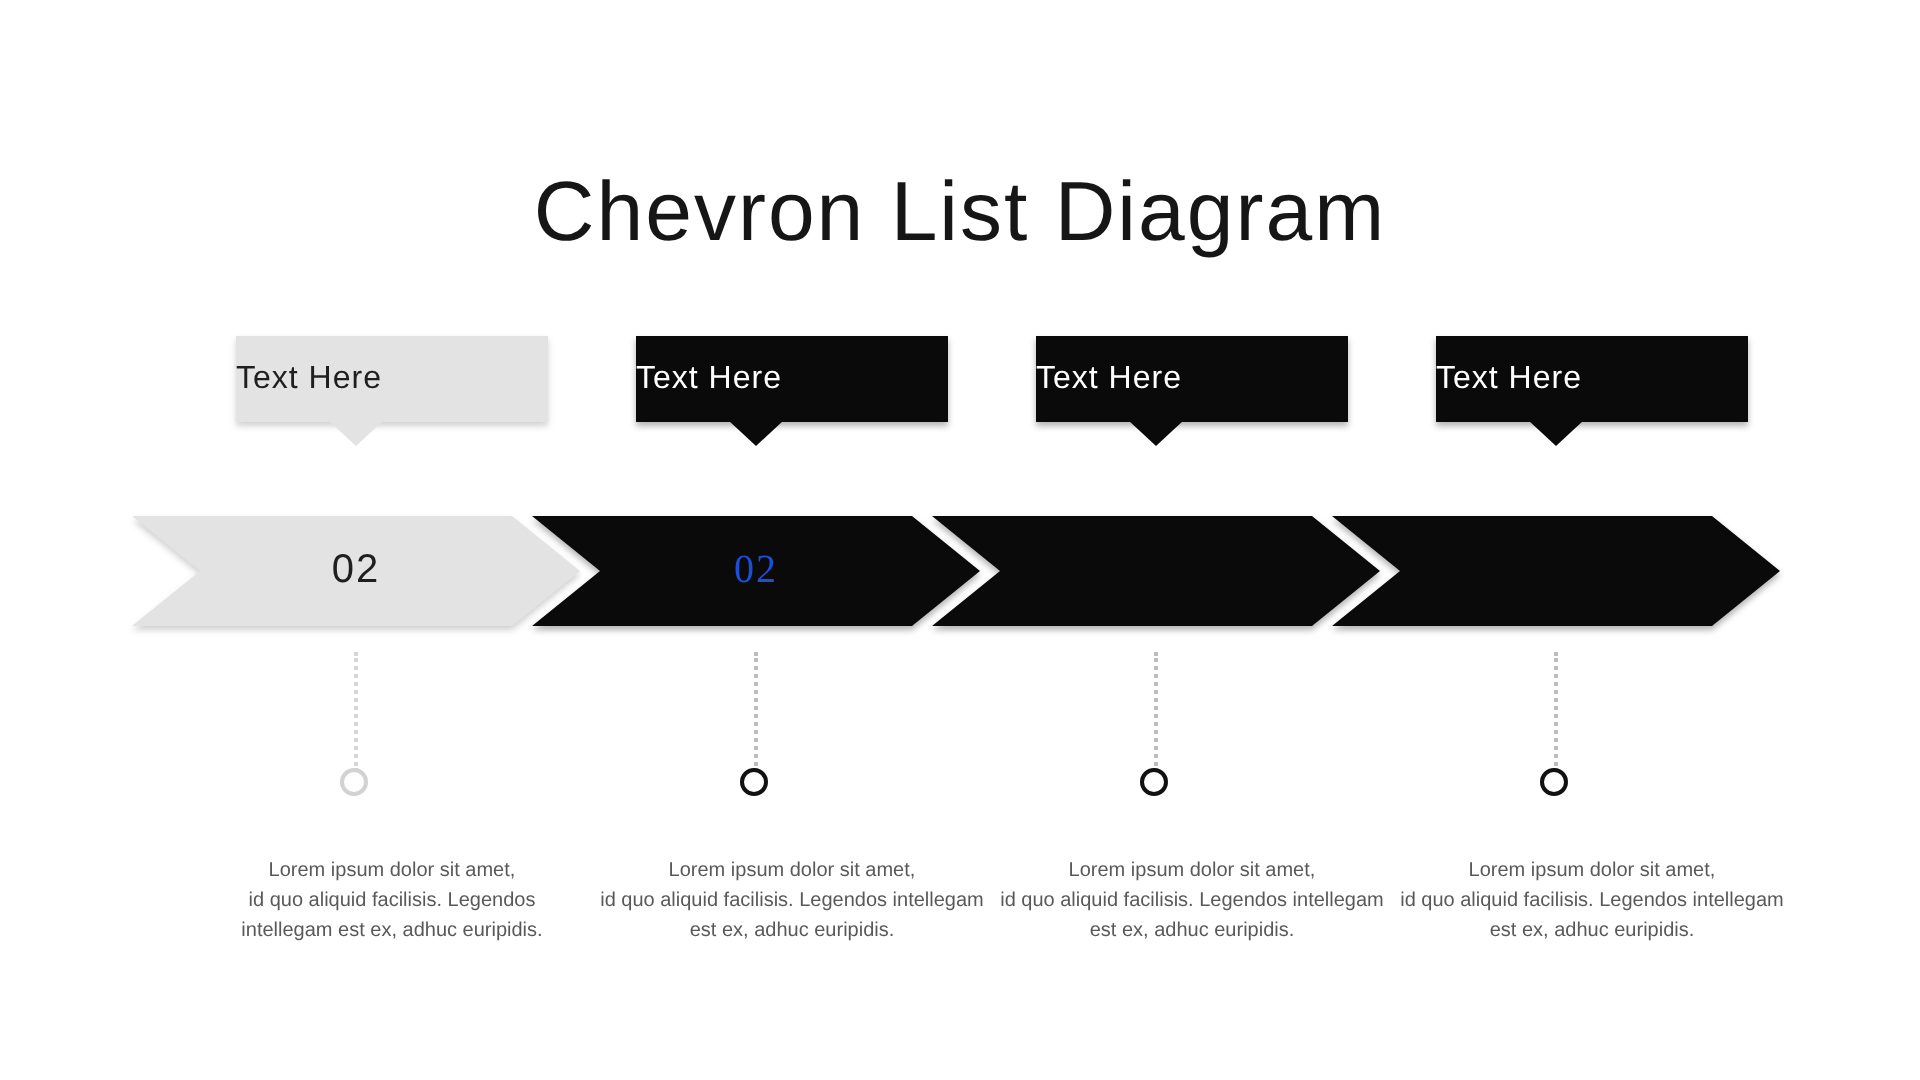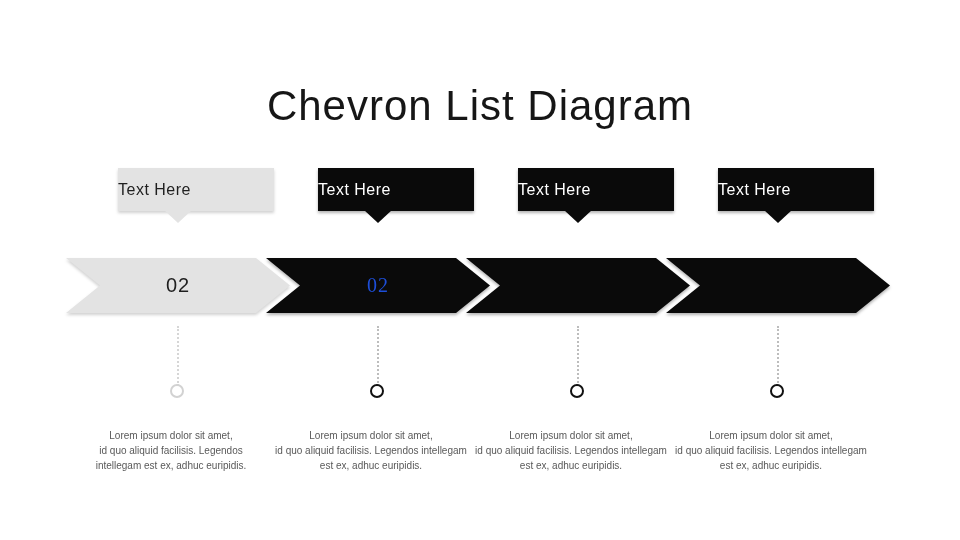--- a/index.html
+++ b/index.html
@@ -38,21 +38,21 @@
   }
   .connector{
     position:absolute;left:111px;top:326px;height:60px;width:0;
     border-left:2px dotted #c4c4c4;
   }
   .marker{
     position:absolute;left:104px;top:384px;width:10px;height:10px;
     border-radius:50%;background:#ffffff;border:2.5px solid #111111;
   }
   .desc{
-    position:absolute;left:0;top:418px;width:210px;
+    position:absolute;left:25px;top:418px;width:210px;
     text-align:center;font-size:10px;line-height:15px;color:#595959;
     white-space:pre-line;
   }
 
   
   .step--light .tab{background:#e3e3e3;color:#1f1f1f;filter:drop-shadow(0 2px 1.5px rgba(0,0,0,0.18));}
   .step--light .tab-pointer{border-top-color:#e3e3e3;}
   .step--light .chevron polygon{fill:#e3e3e3;}
   .step--light .chevron{filter:drop-shadow(0 2px 1.5px rgba(0,0,0,0.18));}
   .step--light .chevron-number{color:#1f1f1f;}

